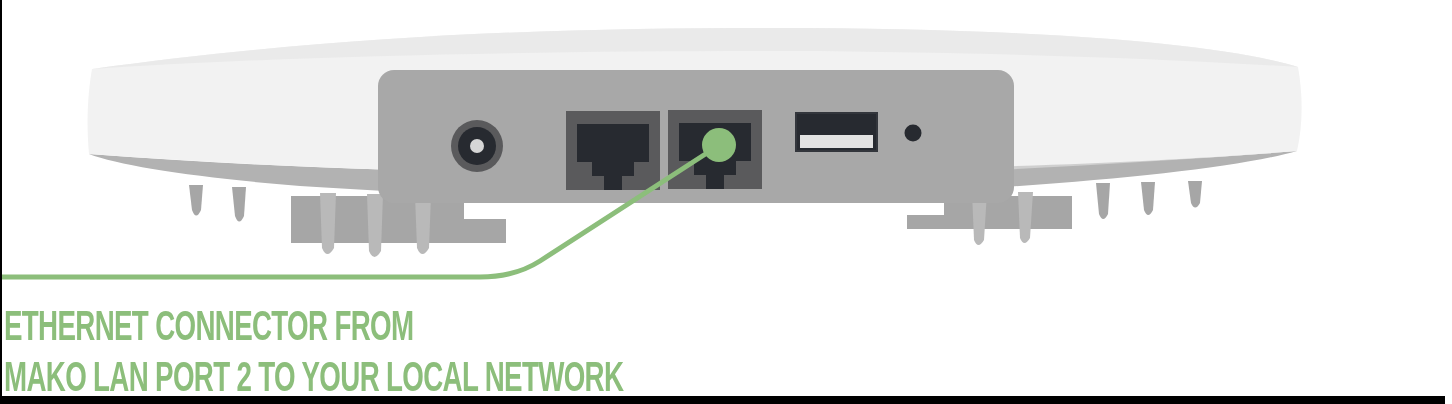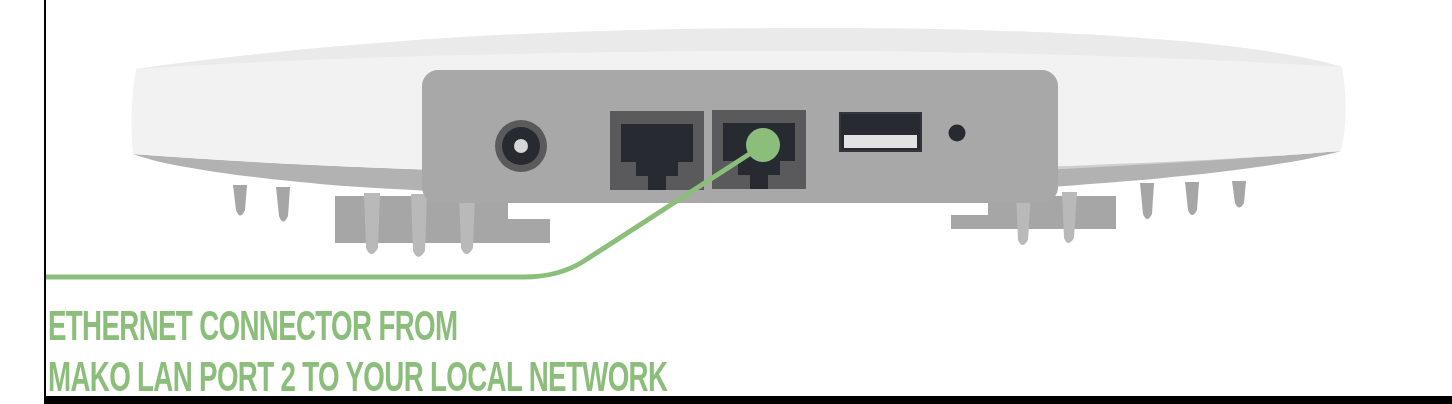--- a/index.html
+++ b/index.html
@@ -1,18 +1,18 @@
 <!DOCTYPE html>
 <html style="--accent-green: #8cbe7b; --edge-black: #000000; --panel-gray: #a8a8a8; --bezel-gray: #5a5a5c; --port-dark: #272a30; --body-white: #f2f2f2; --top-gray: #eaeaea; --shadow-gray: #b2b2b2; --shadow-light-gray: #cfcfcf; --fin-gray: #a6a6a6; --tooth-gray: #b9b9b9; --usb-white: #e2e2e2; --jack-dot-gray: #d6d6d6;"><head>
 <meta charset="utf-8">
 <style>
   html,body{margin:0;padding:0;background:#ffffff;}
   body{width:1452px;height:404px;position:relative;overflow:hidden;
        font-family:"Liberation Sans","DejaVu Sans",sans-serif;}
-  .stage{position:absolute;inset:0;margin-left:44px;}
+  .stage{position:absolute;inset:0;}
   svg{position:absolute;left:0;top:0;display:block;}
 
   
   .edge-rule{position:absolute;left:0;top:0;width:2px;height:404px;background:var(--edge-black,#000);}
   .bottom-rule{position:absolute;left:0;top:396px;width:1445px;height:8px;background:var(--edge-black,#000);}
 
   .caption{position:absolute;left:4px;top:300px;
            transform:scaleX(0.66);transform-origin:0 0;
            color:var(--accent-green,#8cbe7b);
            font-weight:bold;font-size:42px;line-height:51px;

